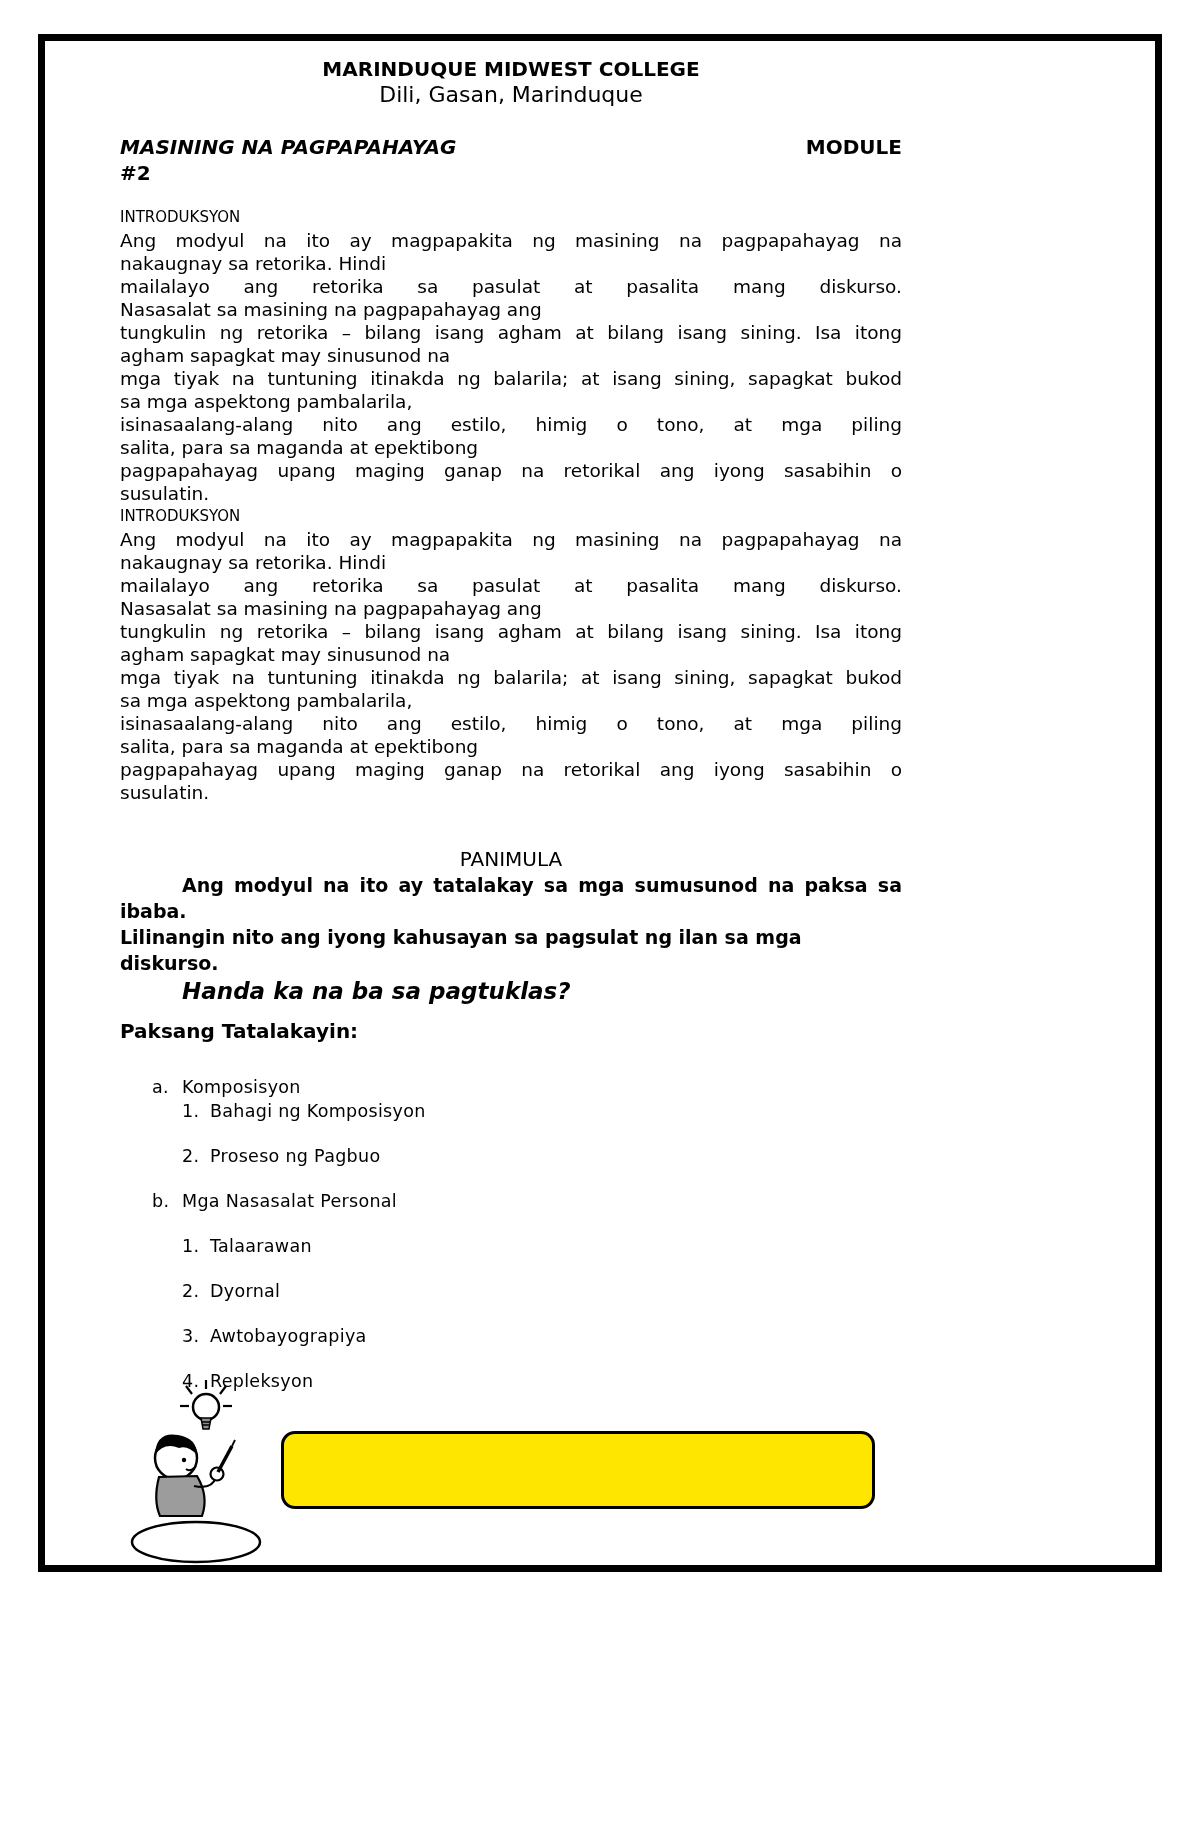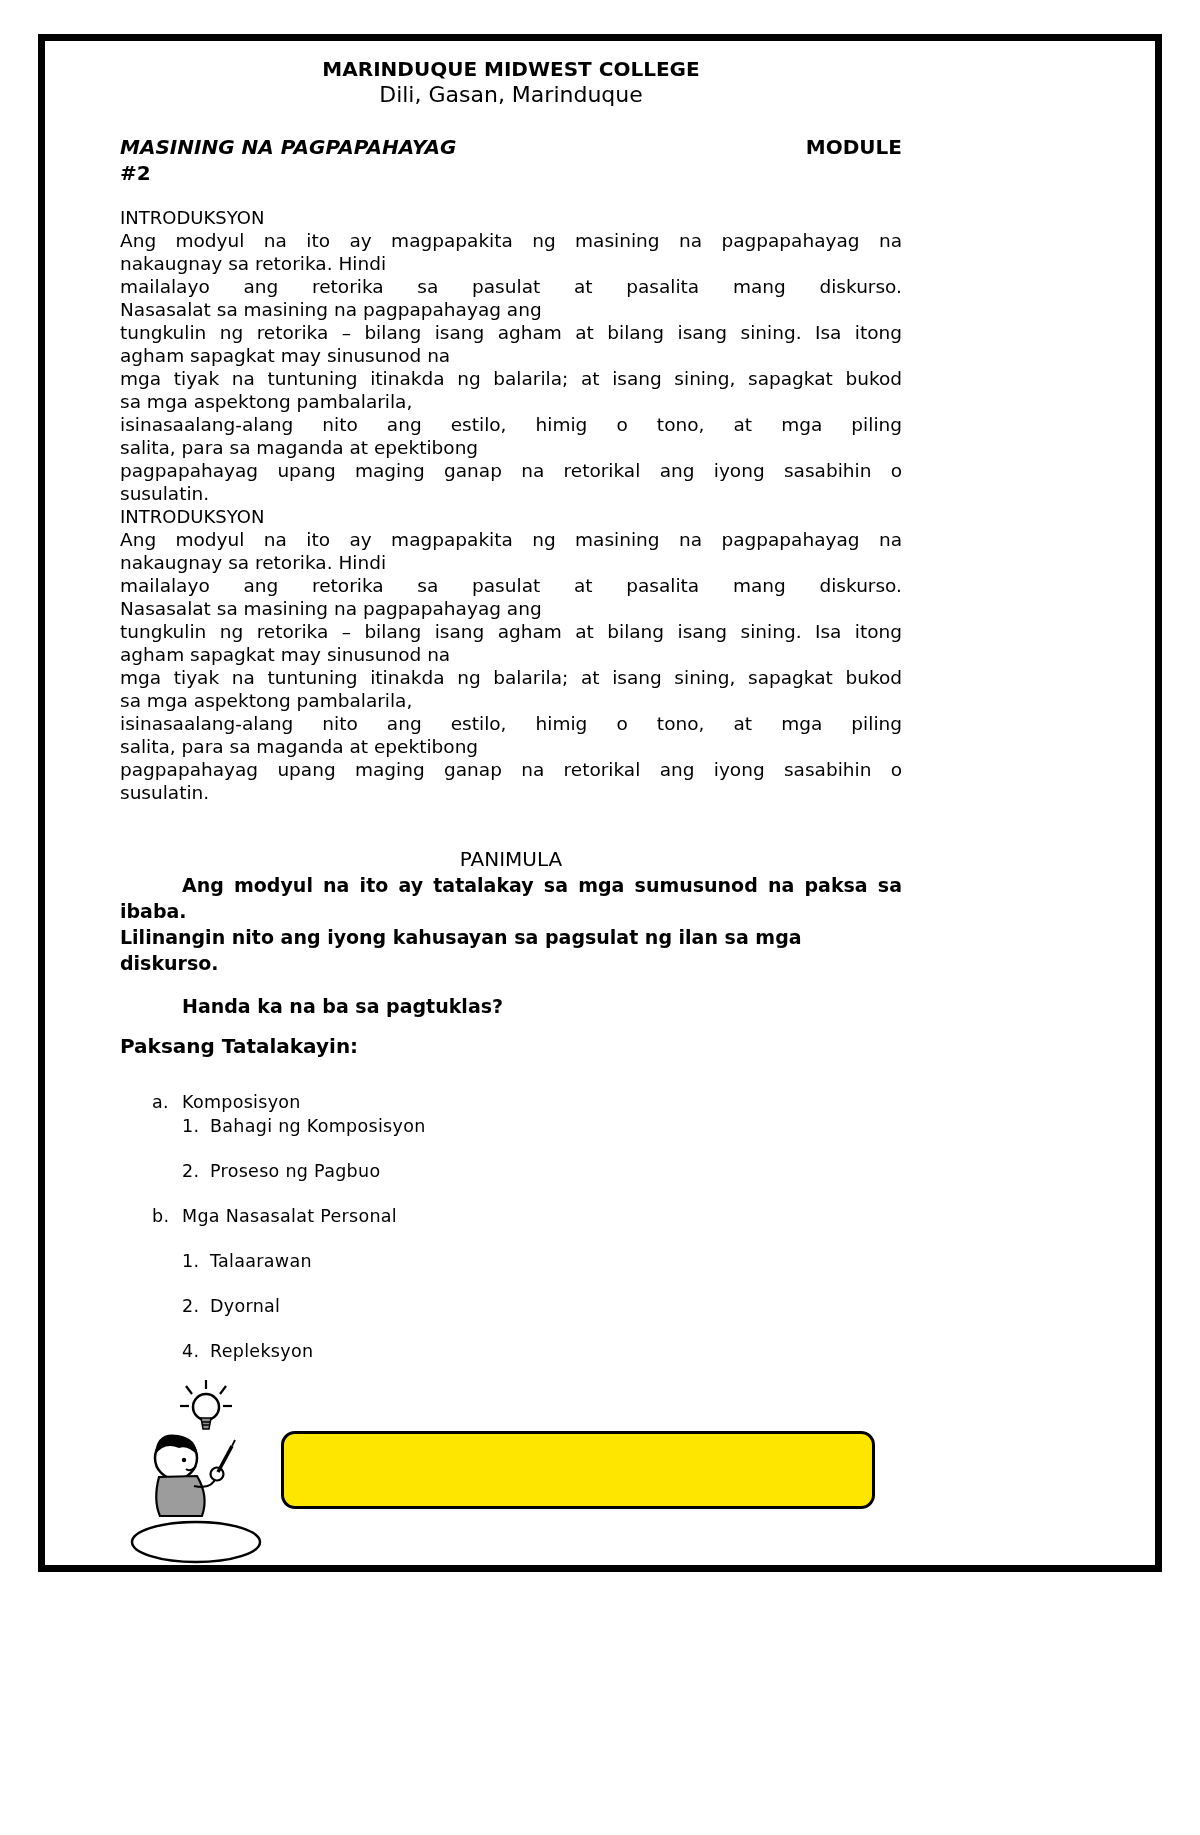--- a/index.html
+++ b/index.html
@@ -17,29 +17,29 @@
   .content { position: absolute; left: 120px; top: 56px; width: 782px; }
 
   .college { font-size: 20px; font-weight: 700; text-align: center; line-height: 26px; }
   .address { font-size: 22px; text-align: center; line-height: 26px; }
 
   .title-row { display: flex; justify-content: space-between; margin-top: 26px; line-height: 26px; }
   .subject { font-size: 20px; font-weight: 700; font-style: italic; }
   .module  { font-size: 20px; font-weight: 700; }
   .module-no { font-size: 20px; font-weight: 700; line-height: 26px; }
 
-  .sec-heading { font-size: 18px; line-height: 23px; }
+  .sec-heading { font-size: 15px; line-height: 23px; }
   .sec1 .sec-heading { margin-top: 20px; }
   .line { font-size: 18.5px; line-height: 23px; }
   .j { text-align: justify; text-align-last: justify; }
 
   .panimula-heading { margin-top: 42px; text-align: center; font-size: 20px; font-weight: 400; line-height: 26px; }
   .p-line { font-size: 19px; font-weight: 700; line-height: 26px; }
   .p-first { text-indent: 62px; }
-  .question { margin-top: 17px; font-size: 19px; font-weight: 700; line-height: 26px; text-indent: 62px; }
+  .question { margin-top: 2px; font-size: 23px; font-weight: 700; line-height: 26px; text-indent: 62px; font-style: italic; }
   .topics-heading { margin-top: 14px; font-size: 20px; font-weight: 700; line-height: 26px; }
 
   .topic-item { margin-top: 32px; padding-left: 32px; font-size: 17.5px; line-height: 22px; letter-spacing: 0.3px; }
   .topic-item .t-label { display: inline-block; width: 30px; }
   .topic-sub { padding-left: 62px; font-size: 17.5px; line-height: 22px; letter-spacing: 0.3px; }
   .topic-sub .t-label { display: inline-block; width: 28px; }
   .gap-sm { margin-top: 2px; }
   .gap { margin-top: 23px; }
 
   .clipart { position: absolute; left: 126px; top: 1376px; }
@@ -117,20 +117,23 @@
   <div class="topic-item gap">
     <span class="t-label">b.</span><span class="t-text">Mga Nasasalat Personal</span>
   </div>
   <div class="topic-sub gap">
     <span class="t-label">1.</span><span>Talaarawan</span>
   </div>
   <div class="topic-sub gap">
     <span class="t-label">2.</span><span>Dyornal</span>
   </div>
   <div class="topic-sub gap">
+    <span class="t-label">3.</span><span>Awtobayograpiya</span>
+  </div>
+  <div class="topic-sub gap">
     <span class="t-label">4.</span><span>Repleksyon</span>
   </div>
 
 </div>
 
 <svg class="clipart" width="144" height="194" viewBox="0 0 144 194" xmlns="http://www.w3.org/2000/svg">
 
   <g stroke="#000" stroke-width="2.2" fill="none">
     <line x1="80" y1="4" x2="80" y2="13"></line>
     <line x1="60" y1="10" x2="66" y2="18"></line>

